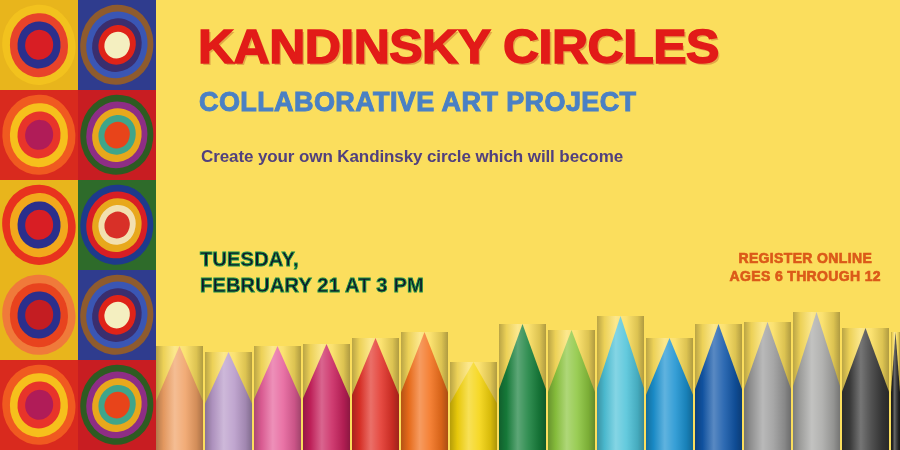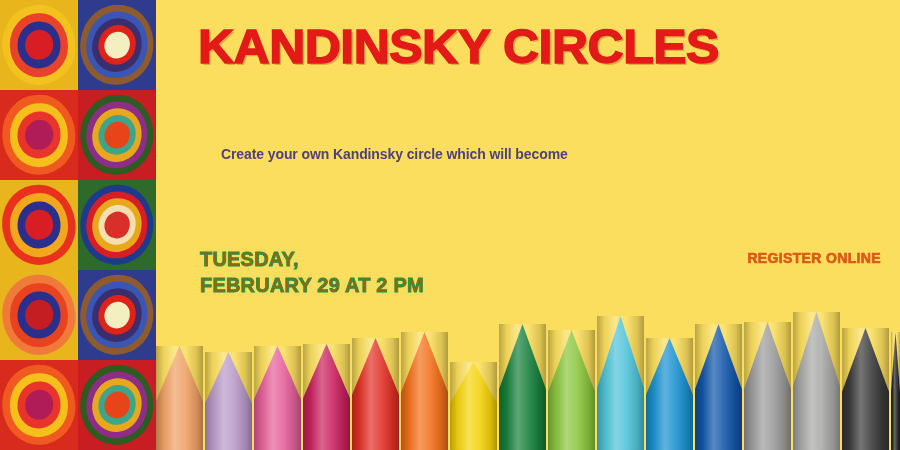--- a/index.html
+++ b/index.html
@@ -41,31 +41,30 @@
   #subhead{
     position:absolute;left:199px;top:89px;
     font-size:27px;line-height:1;
     font-weight:bold;letter-spacing:.4px;
     color:#4A80C4;
     -webkit-text-stroke:1px #4A80C4;
     white-space:nowrap;
   }
   #body-copy{
     position:absolute;left:201px;top:145px;width:560px;
-    font-size:14px;line-height:1.42;
+    font-size:17px;line-height:1.42;
     font-weight:bold;color:#51407E;
     letter-spacing:-0.1px;
-    margin-left:20px;
   }
   #body-copy div{white-space:nowrap;}
   #date-block{
     position:absolute;left:200px;top:247px;
     font-size:20px;line-height:1.28;
     font-weight:bold;letter-spacing:.2px;
-    color:#a16207;
+    color:#0f172a;
     -webkit-text-stroke:.9px #1E9245;
   }
   #date-block div{white-space:nowrap;}
   #register-block{
     position:absolute;right:19px;top:249px;
     text-align:center;
     font-size:14px;line-height:1.3;
     font-weight:bold;letter-spacing:.35px;
     color:#DB5A19;
     -webkit-text-stroke:.65px #DB5A19;
@@ -186,32 +185,34 @@
           <div class="ring" style="width: 78.4%; height: 74.48%; background: rgb(142, 45, 133); --rot: 11deg;"></div>
           <div class="ring" style="width: 62.8%; height: 59.66%; background: rgb(232, 168, 28); --rot: 16deg;"></div>
           <div class="ring" style="width: 47.2%; height: 44.84%; background: rgb(63, 165, 138); --rot: 21deg;"></div>
           <div class="ring" style="width: 31.6%; height: 30.02%; background: rgb(232, 68, 26); --rot: 26deg;"></div>
         </div>
       </div>
     </div>
 
   <div id="headline">KANDINSKY CIRCLES</div>
 
+  <div id="subhead">COLLABORATIVE ART PROJECT</div>
 
   <div id="body-copy">
     <div>Create your own Kandinsky circle which will become</div>
   </div>
 
   <div id="date-block">
     <div>TUESDAY,</div>
-    <div>FEBRUARY 29 AT 2 PM</div>
+    <div>FEBRUARY 21 AT 3 PM</div>
   </div>
 
   <div id="register-block">
     <div>REGISTER ONLINE</div>
+    <div>AGES 6 THROUGH 12</div>
   </div>
 
   <div id="crayon-row">
       <div class="crayon" style="--c: #F0A165; left: 0px; width: 47px; height: 104px;">
         <div class="barrel" style="height: 42px;"></div>
         <div class="tip" style="height: 64px;"></div>
         <div class="shade"></div>
       </div>
       <div class="crayon" style="--c: #B89AC9; left: 49px; width: 47px; height: 98px;">
         <div class="barrel" style="height: 40px;"></div>

